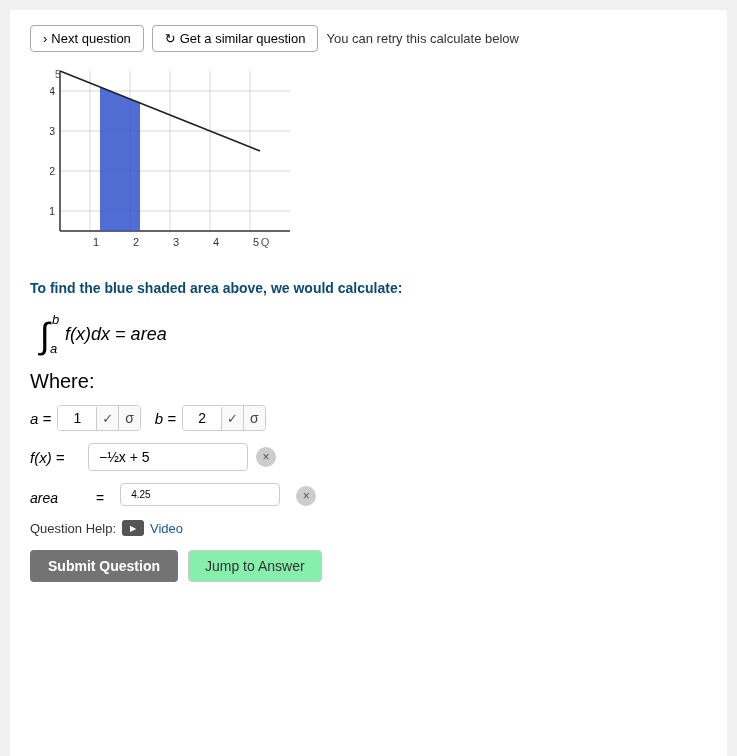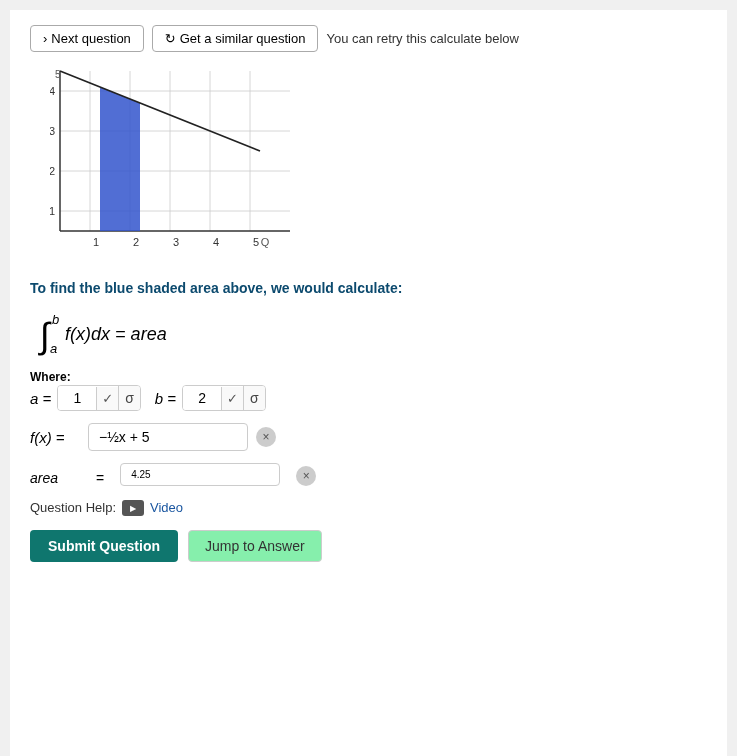--- a/index.html
+++ b/index.html
@@ -79,23 +79,23 @@
       margin-left: -4px;
       margin-right: 2px;
     }
     .integral-limits .upper { align-self: flex-end; margin-bottom: 14px; }
     .integral-limits .lower { align-self: flex-start; }
     .integral-body {
       font-size: 18px;
       font-style: italic;
     }
     .where-label {
-      font-size: 12px;
-      font-weight: bold;
-      margin-bottom: 1px;
+      font-size: 20px;
+      font-weight: normal;
+      margin-bottom: 12px;
     }
     .field-row {
       display: flex;
       align-items: center;
       gap: 6px;
       margin-bottom: 12px;
       font-size: 14px;
       flex-wrap: wrap;
     }
     .field-row label {
@@ -188,21 +188,21 @@
       font-size: 12px;
       cursor: pointer;
       color: #555;
       flex-shrink: 0;
     }
     .question-help {
       font-size: 13px;
       color: #333;
       margin-bottom: 14px;
       display: flex;
-      align-items: flex-start;
+      align-items: center;
       gap: 6px;
     }
     .video-icon {
       display: inline-flex;
       align-items: center;
       justify-content: center;
       width: 22px;
       height: 16px;
       background: #555;
       border-radius: 3px;
@@ -212,21 +212,21 @@
       content: '▶';
       color: white;
       font-size: 8px;
     }
     .bottom-buttons {
       display: flex;
       align-items: center;
       gap: 10px;
     }
     .btn-submit {
-      background: #0f766e;
+      background: #737373;
       color: white;
       border: none;
       border-radius: 4px;
       padding: 8px 18px;
       font-size: 14px;
       cursor: pointer;
       font-weight: bold;
     }
     .btn-jump {
       background: #86efac;

